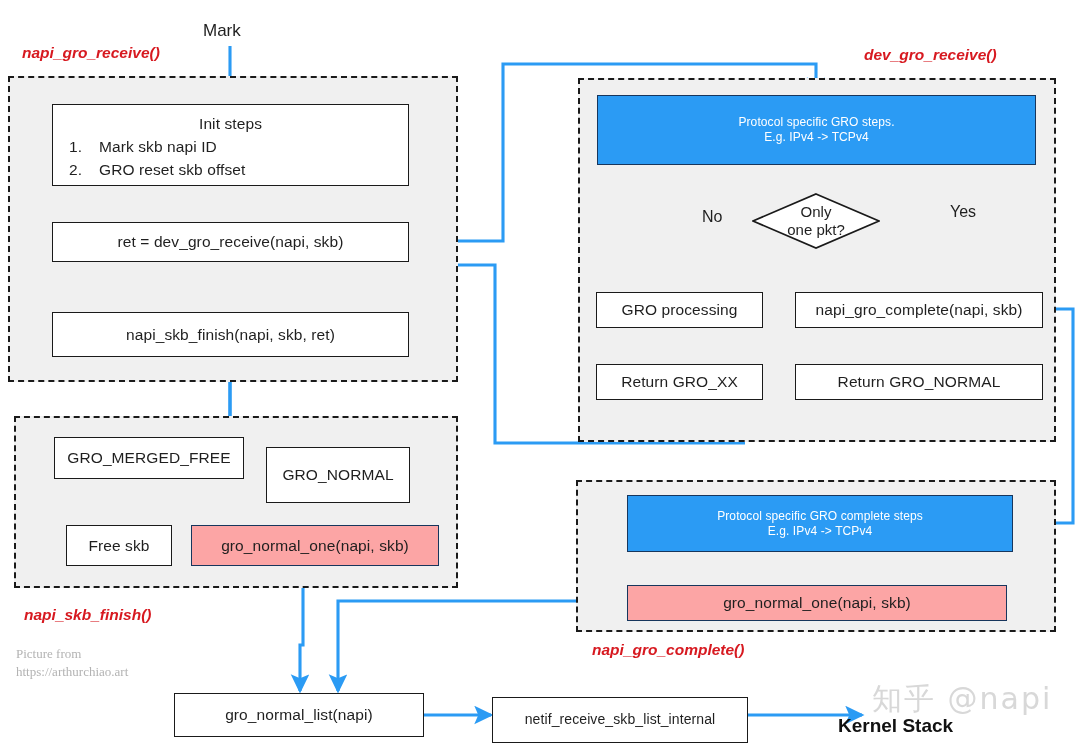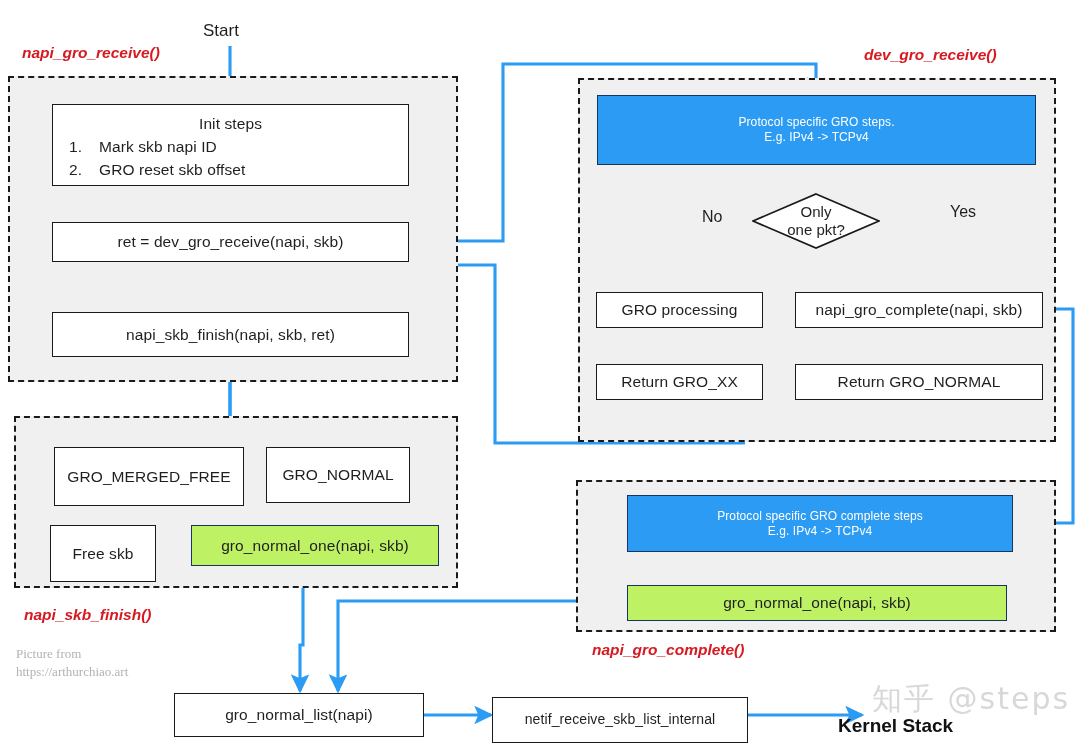--- a/index.html
+++ b/index.html
@@ -45,21 +45,21 @@
     line-height: 1.25;
     letter-spacing: 0.1px;
   }
   .node.blue {
     background: #2b9bf4;
     color: #ffffff;
     border-color: #17365d;
     font-size: 12px;
   }
   .node.lightblue {
-    background: #bef264;
+    background: #fca5a5;
     color: #1f1f1f;
     border-color: #17365d;
   }
   .node.initsteps {
     display: block;
     text-align: left;
     padding: 9px 12px 0 12px;
   }
   .init-title {
     text-align: center;
@@ -200,43 +200,43 @@
   <div class="group-box" style="left:8px; top:76px; width:450px; height:306px;"></div>
   <div class="group-box" style="left:578px; top:78px; width:478px; height:364px;"></div>
   <div class="group-box" style="left:14px; top:416px; width:444px; height:172px;"></div>
   <div class="group-box" style="left:576px; top:480px; width:480px; height:152px;"></div>
 
   <div class="fn-label" style="left:22px; top:44px;">napi_gro_receive()</div>
   <div class="fn-label" style="left:864px; top:46px;">dev_gro_receive()</div>
   <div class="fn-label" style="left:24px; top:606px;">napi_skb_finish()</div>
   <div class="fn-label" style="left:592px; top:641px;">napi_gro_complete()</div>
 
-  <div class="plain-text" style="left:203px; top:21px;">Start</div>
+  <div class="plain-text" style="left:203px; top:21px;">Mark</div>
 
   <div class="node initsteps" style="left:52px; top:104px; width:357px; height:82px;">
     <div class="init-title">Init steps</div>
     <ul class="init-list">
       <li>
         <span class="num">1.</span><span>Mark skb napi ID</span>
       </li>
       <li>
         <span class="num">2.</span><span>GRO reset skb offset</span>
       </li>
     </ul>
   </div>
 
   <div class="node" style="left:52px; top:222px; width:357px; height:40px;">ret = dev_gro_receive(napi, skb)</div>
 
   <div class="node" style="left:52px; top:312px; width:357px; height:45px;">napi_skb_finish(napi, skb, ret)</div>
 
-  <div class="node" style="left:54px; top:447px; width:190px; height:59px;">GRO_MERGED_FREE</div>
+  <div class="node" style="left:54px; top:437px; width:190px; height:42px;">GRO_MERGED_FREE</div>
 
   <div class="node" style="left:266px; top:447px; width:144px; height:56px;">GRO_NORMAL</div>
 
-  <div class="node" style="left:50px; top:525px; width:106px; height:57px;">Free skb</div>
+  <div class="node" style="left:66px; top:525px; width:106px; height:41px;">Free skb</div>
 
   <div class="node lightblue" style="left:191px; top:525px; width:248px; height:41px;">gro_normal_one(napi, skb)</div>
 
   <div class="node blue" style="left:597px; top:95px; width:439px; height:70px; flex-direction:column;">
     <div>Protocol specific GRO steps.</div>
     <div>E.g. IPv4 -&gt; TCPv4</div>
   </div>
 
   <div class="diamond-wrap" style="left:752px; top:193px; width:128px; height:56px;">
     <svg width="128" height="56" viewBox="0 0 128 56">
@@ -270,15 +270,15 @@
 
   <div class="node" style="left:492px; top:697px; width:256px; height:46px; font-size:14px;">netif_receive_skb_list_internal</div>
 
   <div class="kernel-stack" style="left:838px; top:702px;margin-top:13px;">Kernel Stack</div>
 
   <div class="credit" style="left:16px; top:645px;">
     <div>Picture from</div>
     <div>https://arthurchiao.art</div>
   </div>
 
-  <div class="watermark" style="left:872px; top:679px;">知乎 @steps</div>
+  <div class="watermark" style="left:872px; top:679px;">知乎 @napi</div>
 
 </div>
 
 </body></html>

